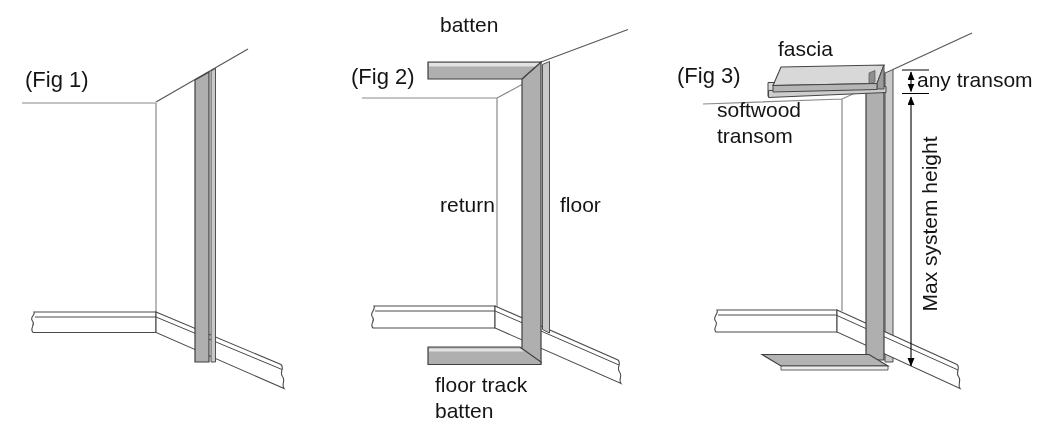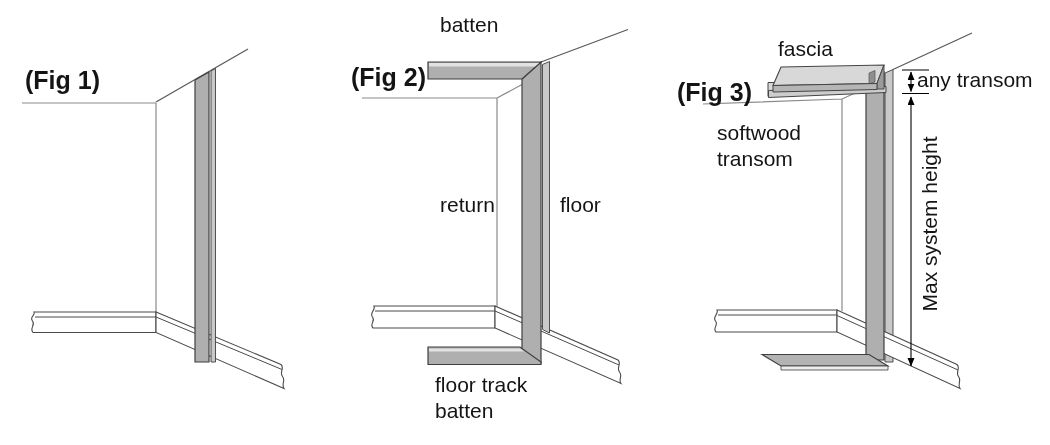--- a/index.html
+++ b/index.html
@@ -3,21 +3,21 @@
 <meta charset="utf-8">
 <style>
   html,body{margin:0;padding:0;background:#ffffff;}
   .canvas{
     position:relative;width:1050px;height:445px;background:#ffffff;
     font-family:"Liberation Sans","DejaVu Sans",sans-serif;overflow:hidden;
   }
   .canvas svg{position:absolute;left:0;top:0;}
   .lbl{position:absolute;font-size:21px;line-height:26px;color:#141414;white-space:nowrap;}
   .lbl span{display:block;}
-  .title{font-weight:bold;font-size:25px;}
+  .title{font-weight:normal;font-size:22px;}
   .rot{width:220px;height:26px;text-align:center;transform:rotate(-90deg);}
 </style>
 </head>
 <body>
 
 <div class="canvas">
 
   <svg width="1050" height="445" viewBox="0 0 1050 445">
     <defs>
       <marker id="ah" markerUnits="userSpaceOnUse" markerWidth="9" markerHeight="8" refX="8" refY="3.5" orient="auto-start-reverse">
@@ -112,22 +112,22 @@
   <div class="lbl" style="left:440px;top:12px;">
     <span>batten</span>
   </div>
   <div class="lbl" style="left:440px;top:192px;">return</div>
   <div class="lbl" style="left:560px;top:192px;">floor</div>
   <div class="lbl" style="left:435px;top:372px;">
     <span>floor track</span>
     <span>batten</span>
   </div>
 
-  <div class="lbl title" style="left:677px;top:63px;margin-top:16px;">(Fig 3)</div>
+  <div class="lbl title" style="left:677px;top:63px;">(Fig 3)</div>
   <div class="lbl" style="left:778px;top:36px;">fascia</div>
-  <div class="lbl" style="left:717px;top:120px;">
+  <div class="lbl" style="left:717px;top:97px;">
     <span>softwood</span>
     <span>transom</span>
   </div>
   <div class="lbl" style="left:917px;top:67px;">any transom</div>
   <div class="lbl rot" style="left:820px;top:211px;">Max system height</div>
 
 </div>
 
 </body></html>

